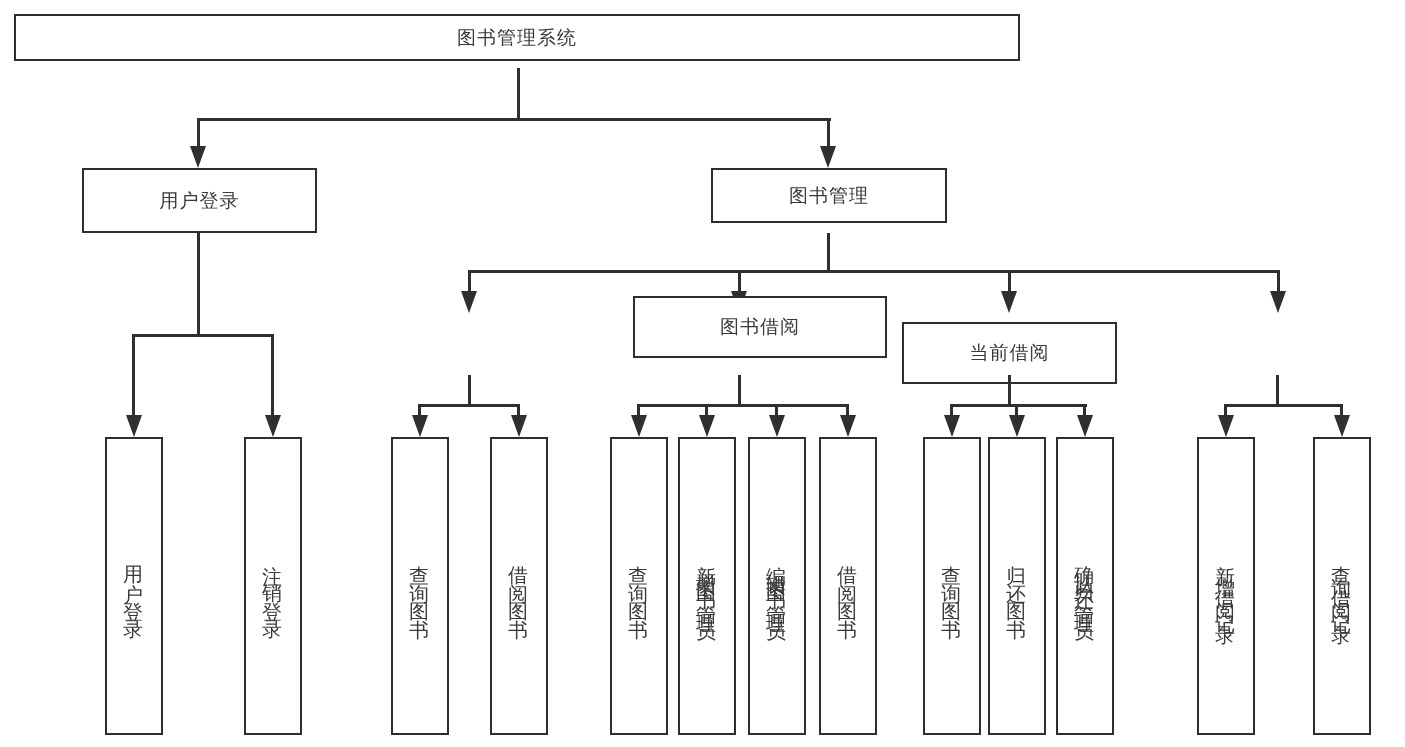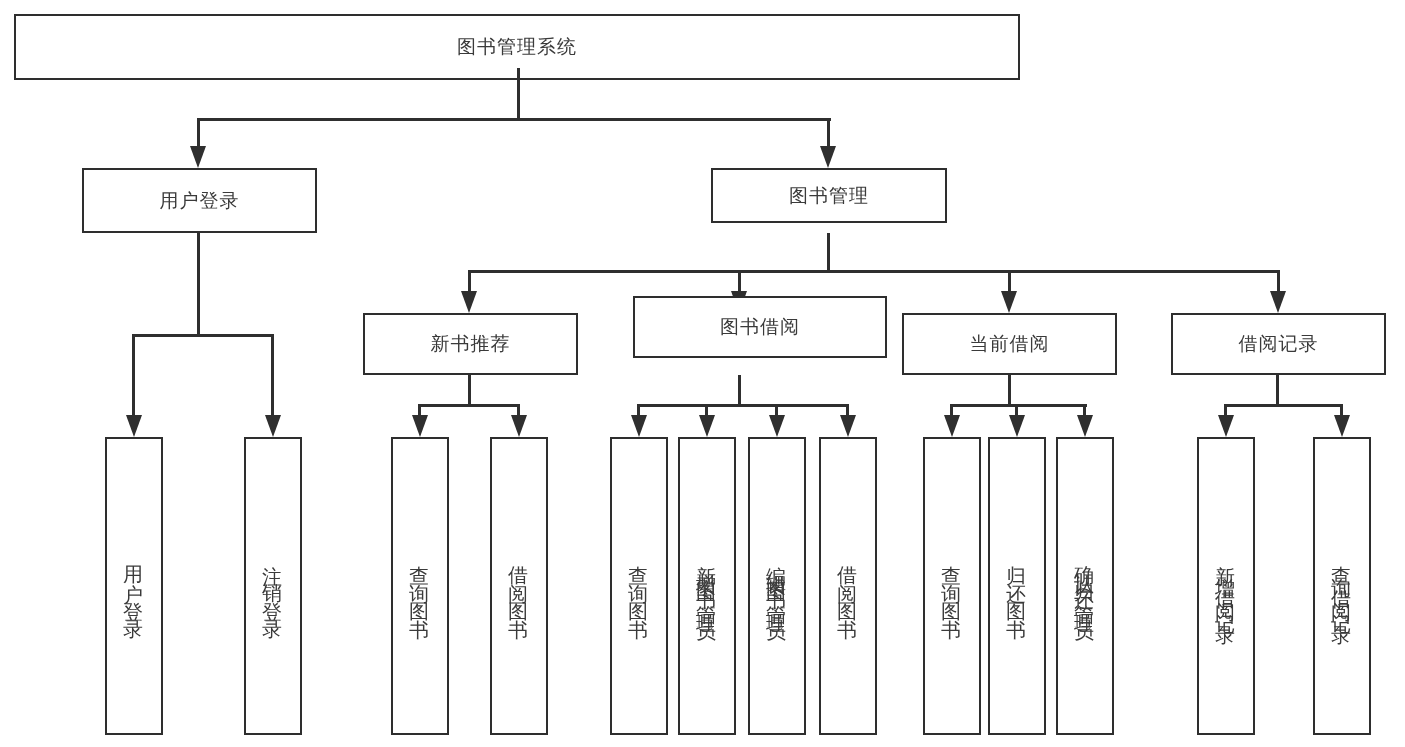--- a/index.html
+++ b/index.html
@@ -46,21 +46,21 @@
     text-shadow:1px 1px 0 #ffffff;
     white-space:nowrap;
     z-index:5;
   }
 </style>
 </head>
 <body>
 
 <div class="canvas">
 
-  <div class="box" style="left:14px;top:14px;width:1006px;height:66px">图书管理系统</div>
+  <div class="box" style="left:14px;top:14px;width:1006px;height:47px">图书管理系统</div>
 
   <div class="vl" style="left:517px;top:68px;height:53px"></div>
   <div class="hl" style="left:197px;top:118px;width:634px"></div>
   <div class="vl" style="left:197px;top:118px;height:30px"></div>
   <div class="vl" style="left:827px;top:118px;height:30px"></div>
   <div class="ah" style="left:190px;top:146px"></div>
   <div class="ah" style="left:820px;top:146px"></div>
 
   <div class="box" style="left:82px;top:168px;width:235px;height:65px">用户登录</div>
   <div class="box" style="left:711px;top:168px;width:236px;height:55px">图书管理</div>
@@ -76,24 +76,22 @@
   <div class="hl" style="left:468px;top:270px;width:812px"></div>
   <div class="vl" style="left:468px;top:270px;height:23px"></div>
   <div class="vl" style="left:738px;top:270px;height:23px"></div>
   <div class="vl" style="left:1008px;top:270px;height:23px"></div>
   <div class="vl" style="left:1277px;top:270px;height:23px"></div>
   <div class="ah" style="left:461px;top:291px"></div>
   <div class="ah" style="left:731px;top:291px"></div>
   <div class="ah" style="left:1001px;top:291px"></div>
   <div class="ah" style="left:1270px;top:291px"></div>
 
-  <div class="box" style="left:363px;top:313px;width:215px;height:62px">新书推荐</div>
   <div class="box" style="left:633px;top:296px;width:254px;height:62px">图书借阅</div>
-  <div class="box" style="left:902px;top:313px;width:215px;height:62px">当前借阅</div>
-  <div class="box" style="left:1171px;top:313px;width:215px;height:62px">借阅记录</div>
+  <div class="box" style="left:902px;top:322px;width:215px;height:62px">当前借阅</div>
 
   <div class="vl" style="left:468px;top:375px;height:32px"></div>
   <div class="hl" style="left:418px;top:404px;width:102px"></div>
   <div class="vl" style="left:418px;top:404px;height:14px"></div>
   <div class="vl" style="left:517px;top:404px;height:14px"></div>
   <div class="ah" style="left:412px;top:415px"></div>
   <div class="ah" style="left:511px;top:415px"></div>
 
   <div class="vl" style="left:738px;top:375px;height:32px"></div>
   <div class="hl" style="left:637px;top:404px;width:212px"></div>

